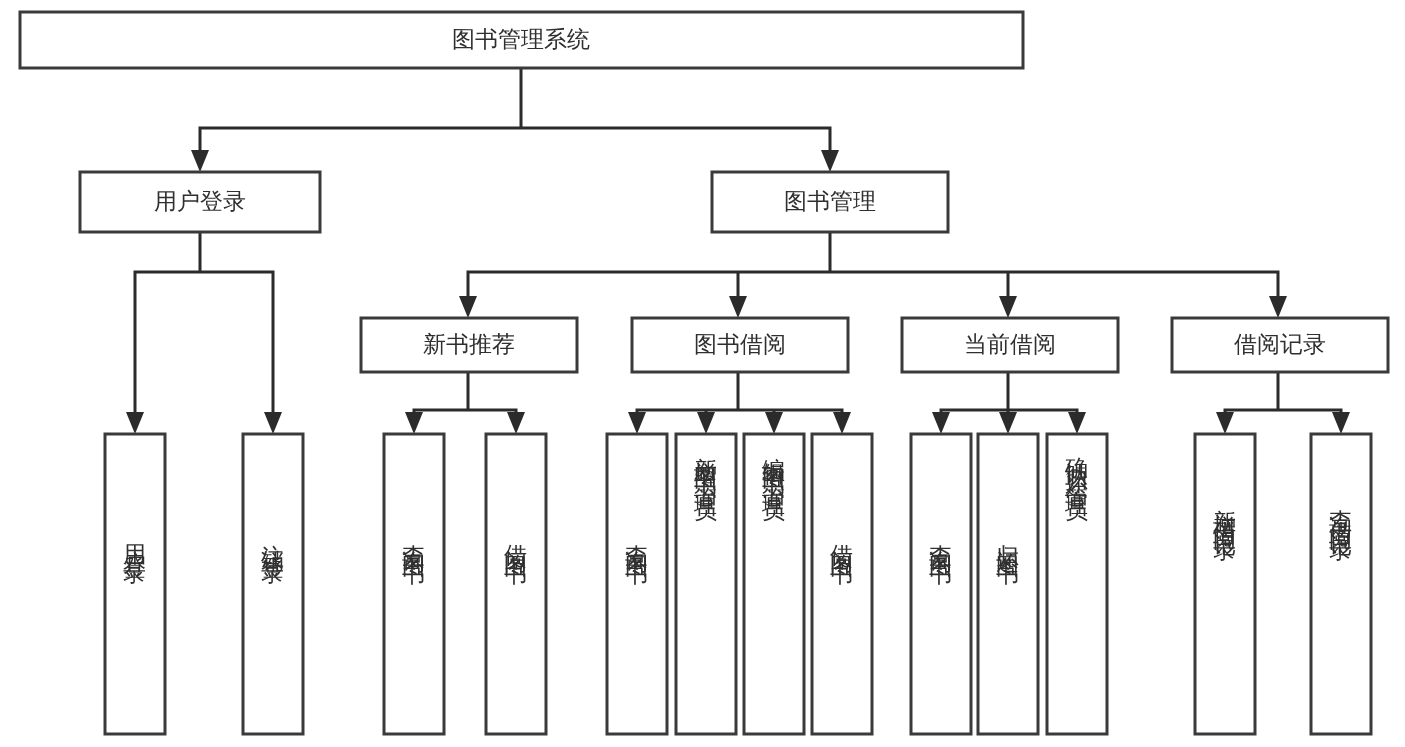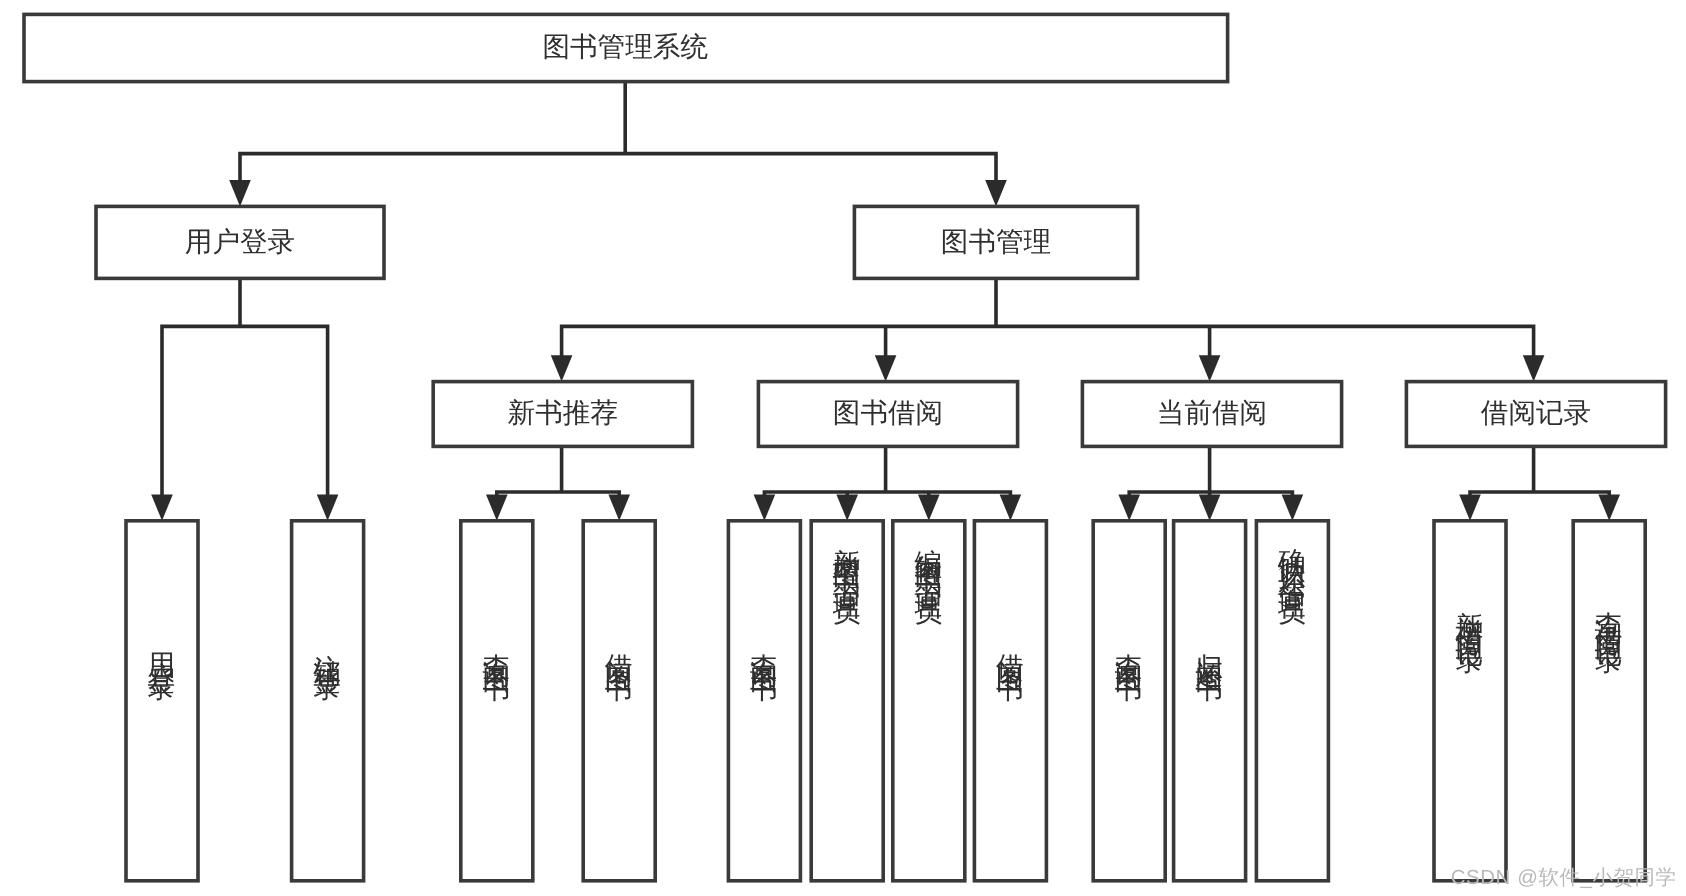--- a/index.html
+++ b/index.html
@@ -155,14 +155,13 @@
       <rect class="nodebox" x="1195" y="434" width="60" height="300"></rect>
       <text class="v-label" x="1225" y="509">新增借阅记录</text>
     </g>
     <g>
       <rect class="nodebox" x="1311" y="434" width="60" height="300"></rect>
       <text class="v-label" x="1341" y="509">查询借阅记录</text>
     </g>
 
   </svg>
 
-  <div class="watermark">CSDN @软件_小贺同学</div>
 </div>
 
 </body></html>

